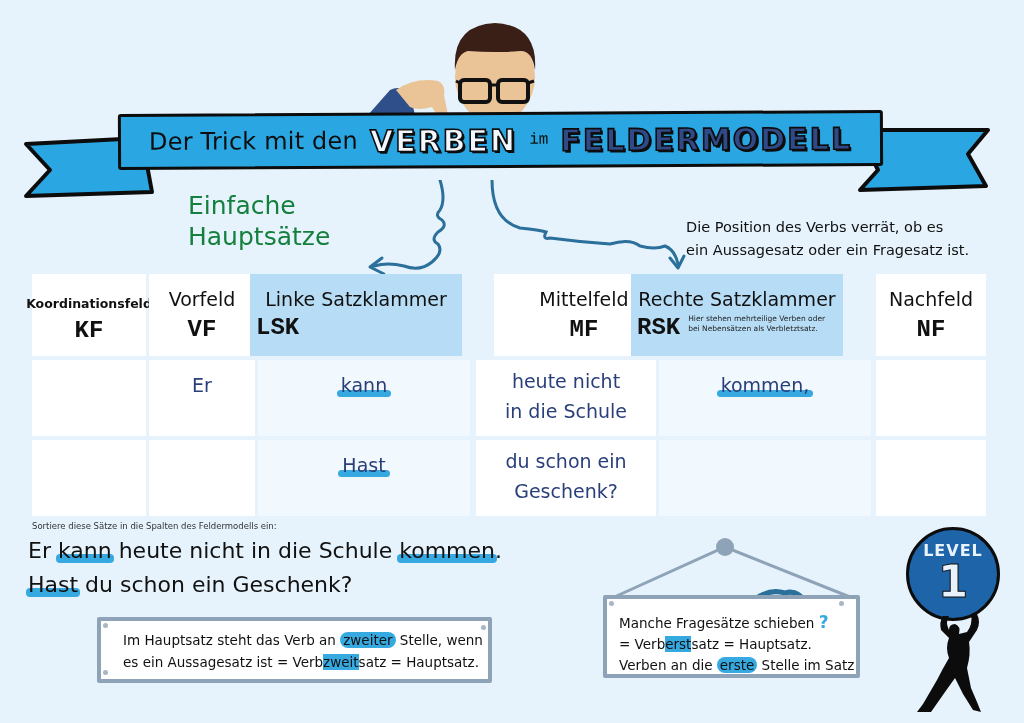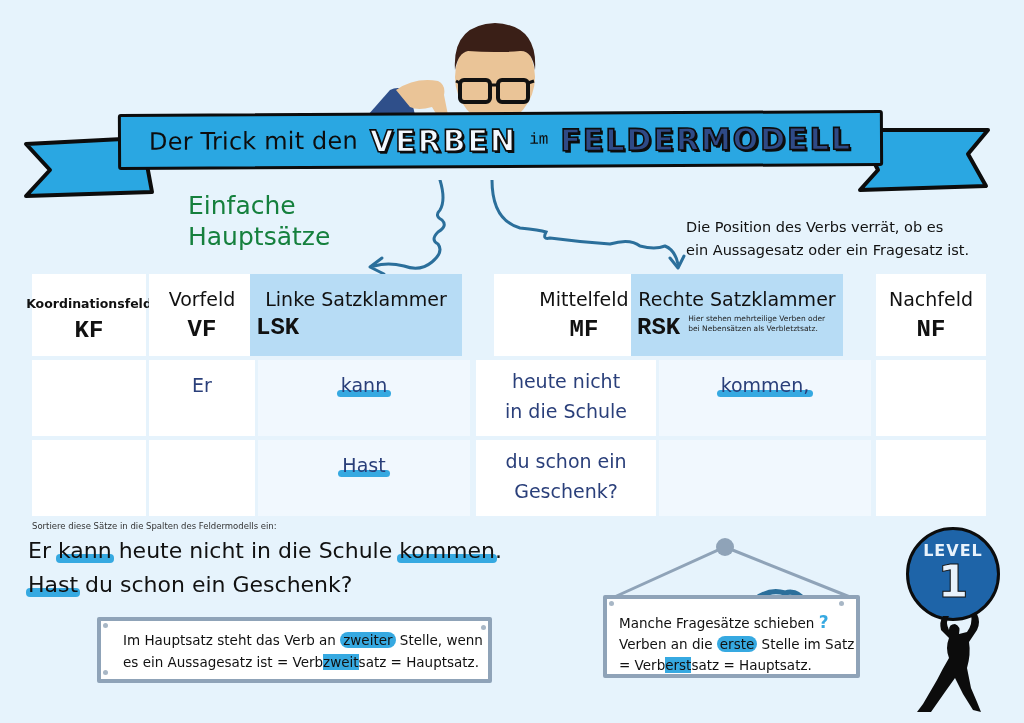--- a/index.html
+++ b/index.html
@@ -256,22 +256,22 @@
 
 <svg class="abs" style="left:745px;top:585px" width="70" height="25" viewBox="0 0 70 25">
   <path d="M2 22 Q20 2 40 8 Q52 4 62 18" fill="none" stroke="#2b6f9b" stroke-width="5" stroke-linecap="round"></path>
   <path d="M56 14 L63 22 L66 12" fill="none" stroke="#2b6f9b" stroke-width="3"></path>
 </svg>
 
 <div class="note2">
   <span class="pin" style="left:2px;top:2px"></span>
   <span class="pin" style="right:12px;top:2px"></span>
   <div><span>Manche Fragesätze schieben</span> <span style="color:#36a9e1;font-weight:bold;font-size:17px">?</span></div>
+  <div><span>= Verb</span><span class="inline-hl">erst</span><span>satz = Hauptsatz.</span></div>
   <div><span>Verben an die </span><span class="box-hl">erste</span><span> Stelle im Satz</span></div>
-  <div><span>= Verb</span><span class="inline-hl">erst</span><span>satz = Hauptsatz.</span></div>
 </div>
 
 <div class="level-circle">
   <div class="level-word">LEVEL</div>
   <div class="level-num">1</div>
 </div>
 <svg class="abs" style="left:915px;top:608px" width="90" height="112" viewBox="0 0 90 112">
   <path d="M28 8 Q24 14 26 22 L34 30 Q30 40 34 50 Q28 60 22 72 L8 96 L2 104 L16 104 L30 84 L40 70 L48 86 L58 102 L66 104 L62 94 L56 80 L52 60 Q56 46 54 34 L62 22 Q66 14 62 6 L56 6 Q58 16 52 24 L44 26 Q46 18 40 16 Q34 16 34 22 Q30 14 34 8 Z" fill="#0c0c0c"></path>
 </svg>
 

